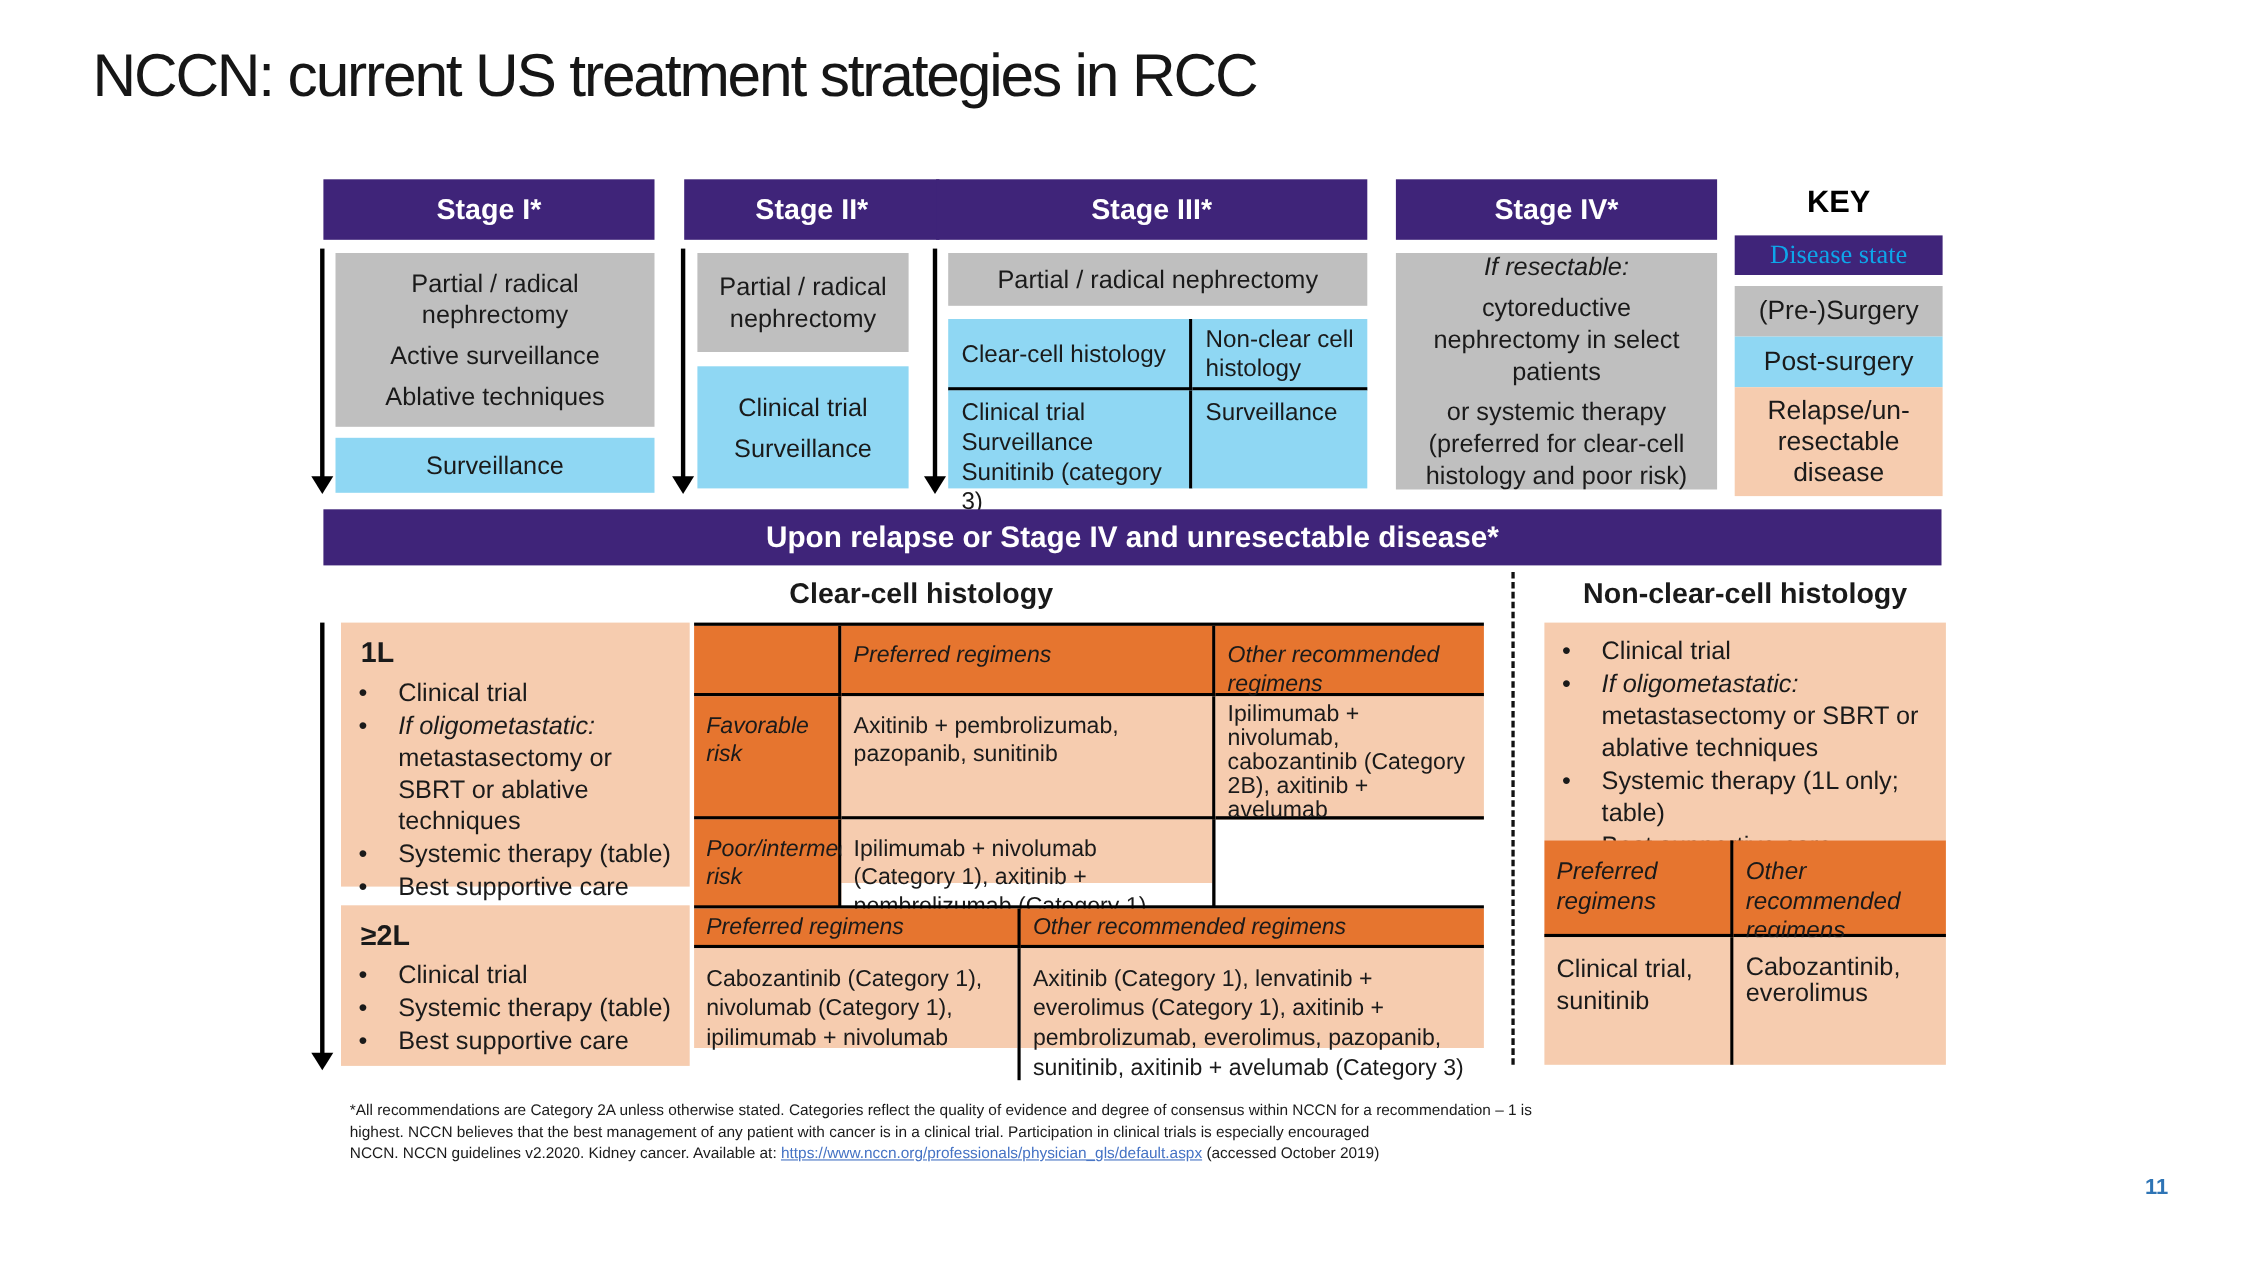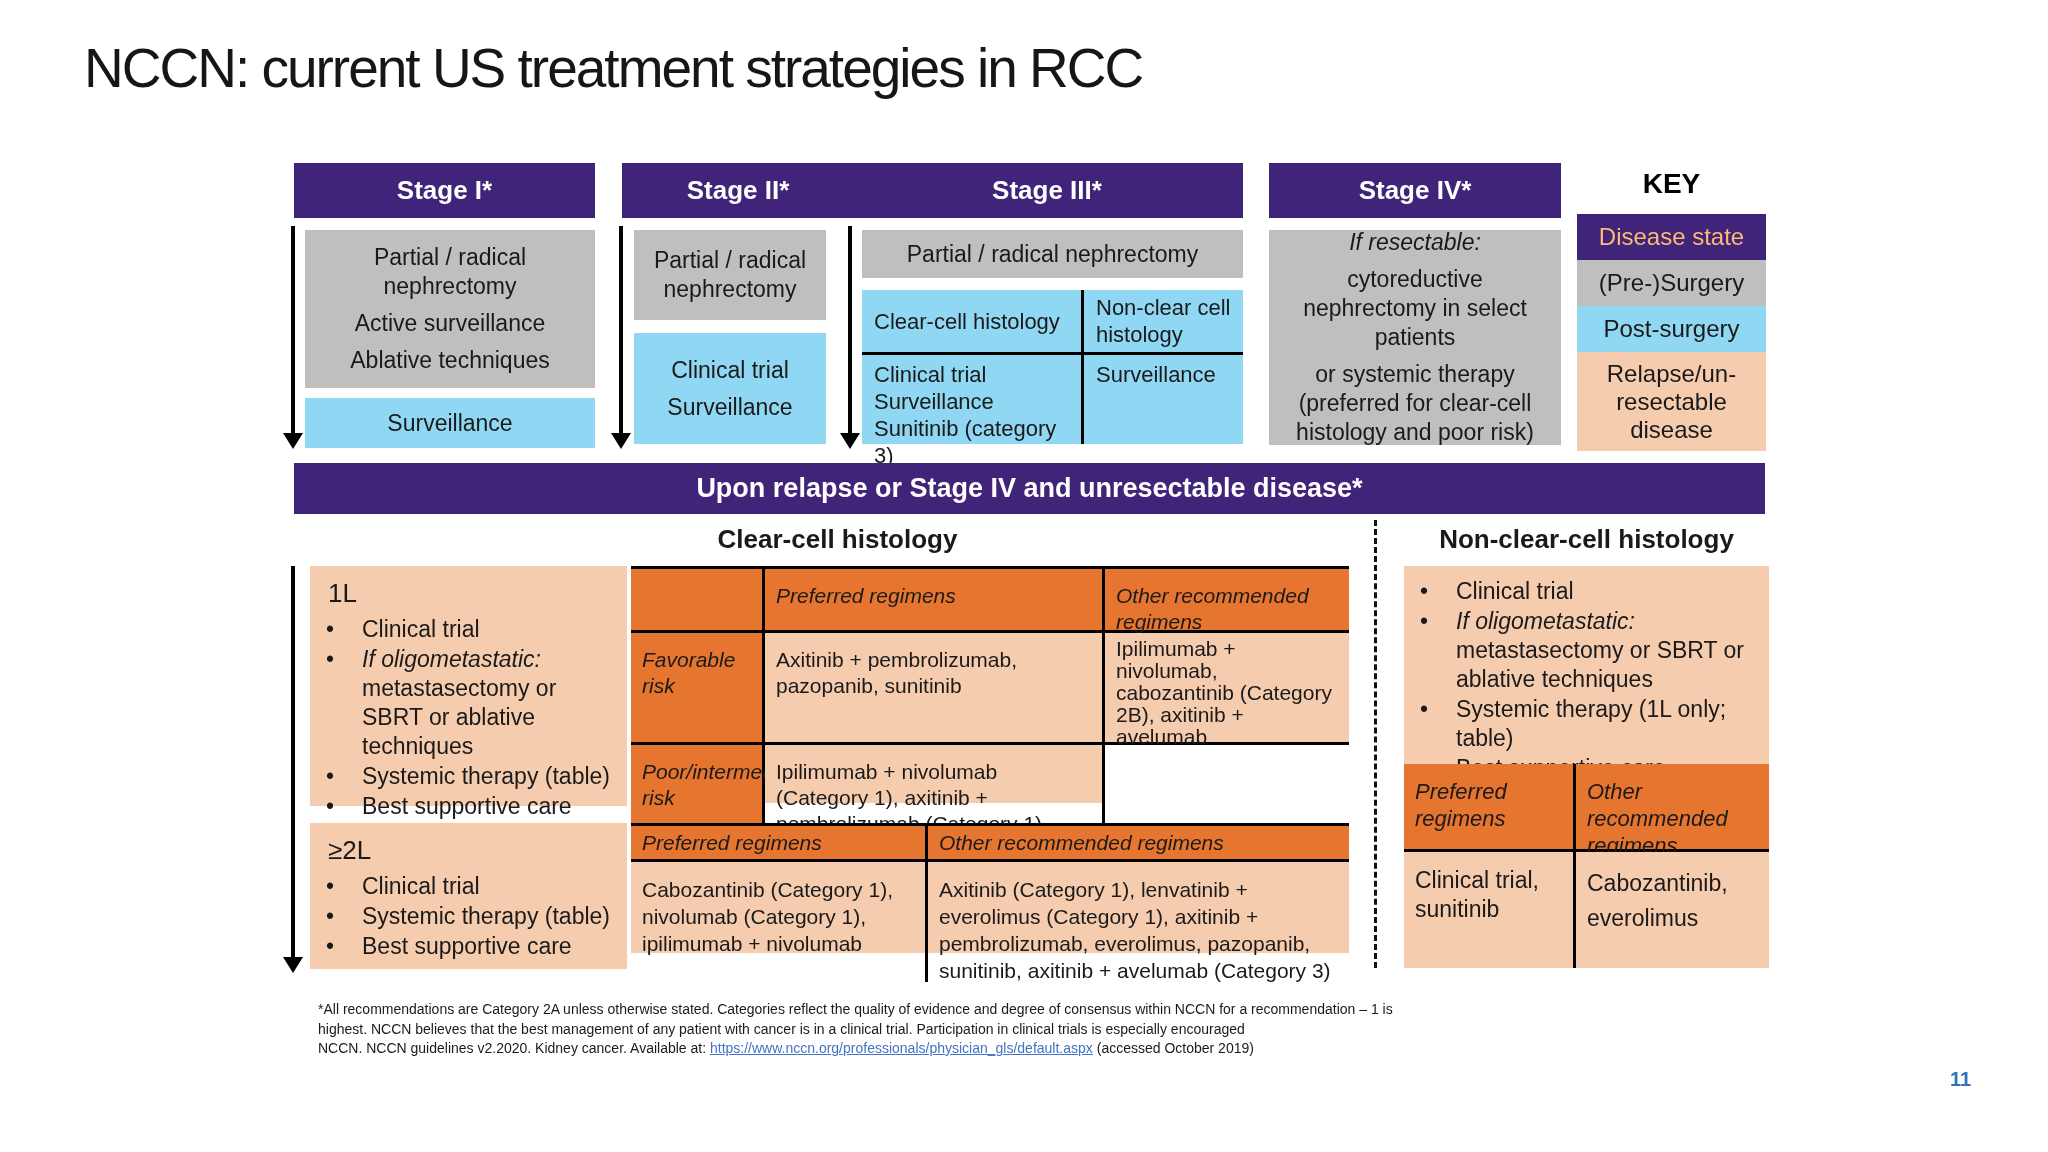--- a/index.html
+++ b/index.html
@@ -20,21 +20,21 @@
                  border-left:10px solid transparent;border-right:10px solid transparent;
                  border-top:16px solid #000;}
   .banner{background:#3F2479;color:#fff;font-weight:bold;font-size:27px;
           display:flex;align-items:center;justify-content:center;}
   .secHead{font-weight:bold;font-size:26px;text-align:center;}
   .dashline{border-left:3px dashed #111;}
   .keyHead{font-weight:bold;font-size:28px;text-align:center;color:#000;}
   .keyRow{display:flex;align-items:center;justify-content:center;text-align:center;
           font-size:24px;line-height:28px;padding:0 6px;}
   .peachBox{background:#F6CCAF;font-size:23px;}
-  .blockTitle{font-weight:normal;font-size:26px;margin:12px 0 6px 18px;}
+  .blockTitle{font-weight:bold;font-size:26px;margin:12px 0 6px 18px;}
   ul.blts{list-style:none;margin:0;padding:0 8px 0 0;font-size:23px;}
   ul.blts li{position:relative;padding-left:52px;line-height:29px;margin:1px 0;}
   ul.blts li::before{content:"\2022";position:absolute;left:16px;}
   .tbl{display:grid;border-top:3px solid #000;}
   .cell{box-sizing:border-box;padding:14px 11px;font-size:21px;line-height:26px;overflow:visible;}
   .or{background:#E6752F;}
   .pe{background:#F6CCAF;}
   .bR{border-right:3px solid #000;}
   .bB{border-bottom:3px solid #000;}
   .hd{font-style:italic;}
@@ -53,21 +53,21 @@
 <div class="slide">
 
   <div class="abs title" style="left:84px;top:36px;">NCCN: current US treatment strategies in RCC</div>
 
   <div class="abs hdr" style="left:294px;top:163px;width:301px;height:55px;">Stage I*</div>
   <div class="abs hdr" style="left:622px;top:163px;width:232px;height:55px;">Stage II*</div>
   <div class="abs hdr" style="left:851px;top:163px;width:392px;height:55px;">Stage III*</div>
   <div class="abs hdr" style="left:1269px;top:163px;width:292px;height:55px;">Stage IV*</div>
 
   <div class="abs keyHead" style="left:1577px;top:168px;width:189px;">KEY</div>
-  <div class="abs keyRow" style="left:1577px;top:214px;width:189px;height:46px;background:#3F2479;color:#fdba74;">Disease state</div>
+  <div class="abs keyRow" style="left:1577px;top:214px;width:189px;height:36px;background:#3F2479;color:#0ea5e9;font-family:Liberation Serif, serif;">Disease state</div>
   <div class="abs keyRow" style="left:1577px;top:260px;width:189px;height:46px;background:#BFBFBF;">(Pre-)Surgery</div>
   <div class="abs keyRow" style="left:1577px;top:306px;width:189px;height:46px;background:#8FD7F3;">Post-surgery</div>
   <div class="abs keyRow" style="left:1577px;top:352px;width:189px;height:99px;background:#F6CCAF;">Relapse/un-resectable disease</div>
 
   <div class="varrow" style="left:291px;top:226px;height:208px;"></div>
   <div class="varrow" style="left:619px;top:226px;height:208px;"></div>
   <div class="varrow" style="left:848px;top:226px;height:208px;"></div>
 
   <div class="abs grayBox" style="left:305px;top:230px;width:290px;height:158px;">
     <div class="ln">Partial / radical nephrectomy</div>
@@ -162,21 +162,21 @@
       <li><span class="it">If oligometastatic:</span> <span>metastasectomy or SBRT or ablative techniques</span></li>
       <li><span>Systemic therapy (1L only; table)</span></li>
       <li><span>Best supportive care</span></li>
     </ul>
   </div>
 
   <div class="abs" style="left:1404px;top:764px;width:365px;display:grid;grid-template-columns:172px 193px;grid-template-rows:88px 116px;">
     <div class="cell or bR bB hd" style="font-size:22px;line-height:27px;">Preferred regimens</div>
     <div class="cell or bB hd" style="font-size:22px;line-height:27px;">Other recommended regimens</div>
     <div class="cell pe bR" style="font-size:23px;line-height:29px;">Clinical trial, sunitinib</div>
-    <div class="cell pe" style="font-size:23px;line-height:35px;">Cabozantinib, everolimus</div>
+    <div class="cell pe" style="font-size:23px;line-height:24px;">Cabozantinib, everolimus</div>
   </div>
 
   <div class="abs foot" style="left:318px;top:1000px;width:1410px;">
     <div>*All recommendations are Category 2A unless otherwise stated. Categories reflect the quality of evidence and degree of consensus within NCCN for a recommendation – 1 is</div>
     <div>highest. NCCN believes that the best management of any patient with cancer is in a clinical trial. Participation in clinical trials is especially encouraged</div>
     <div><span>NCCN. NCCN guidelines v2.2020. Kidney cancer. Available at: </span><a class="flink">https://www.nccn.org/professionals/physician_gls/default.aspx</a><span> (accessed October 2019)</span></div>
   </div>
 
   <div class="abs pageNum" style="left:1950px;top:1068px;">11</div>
 

